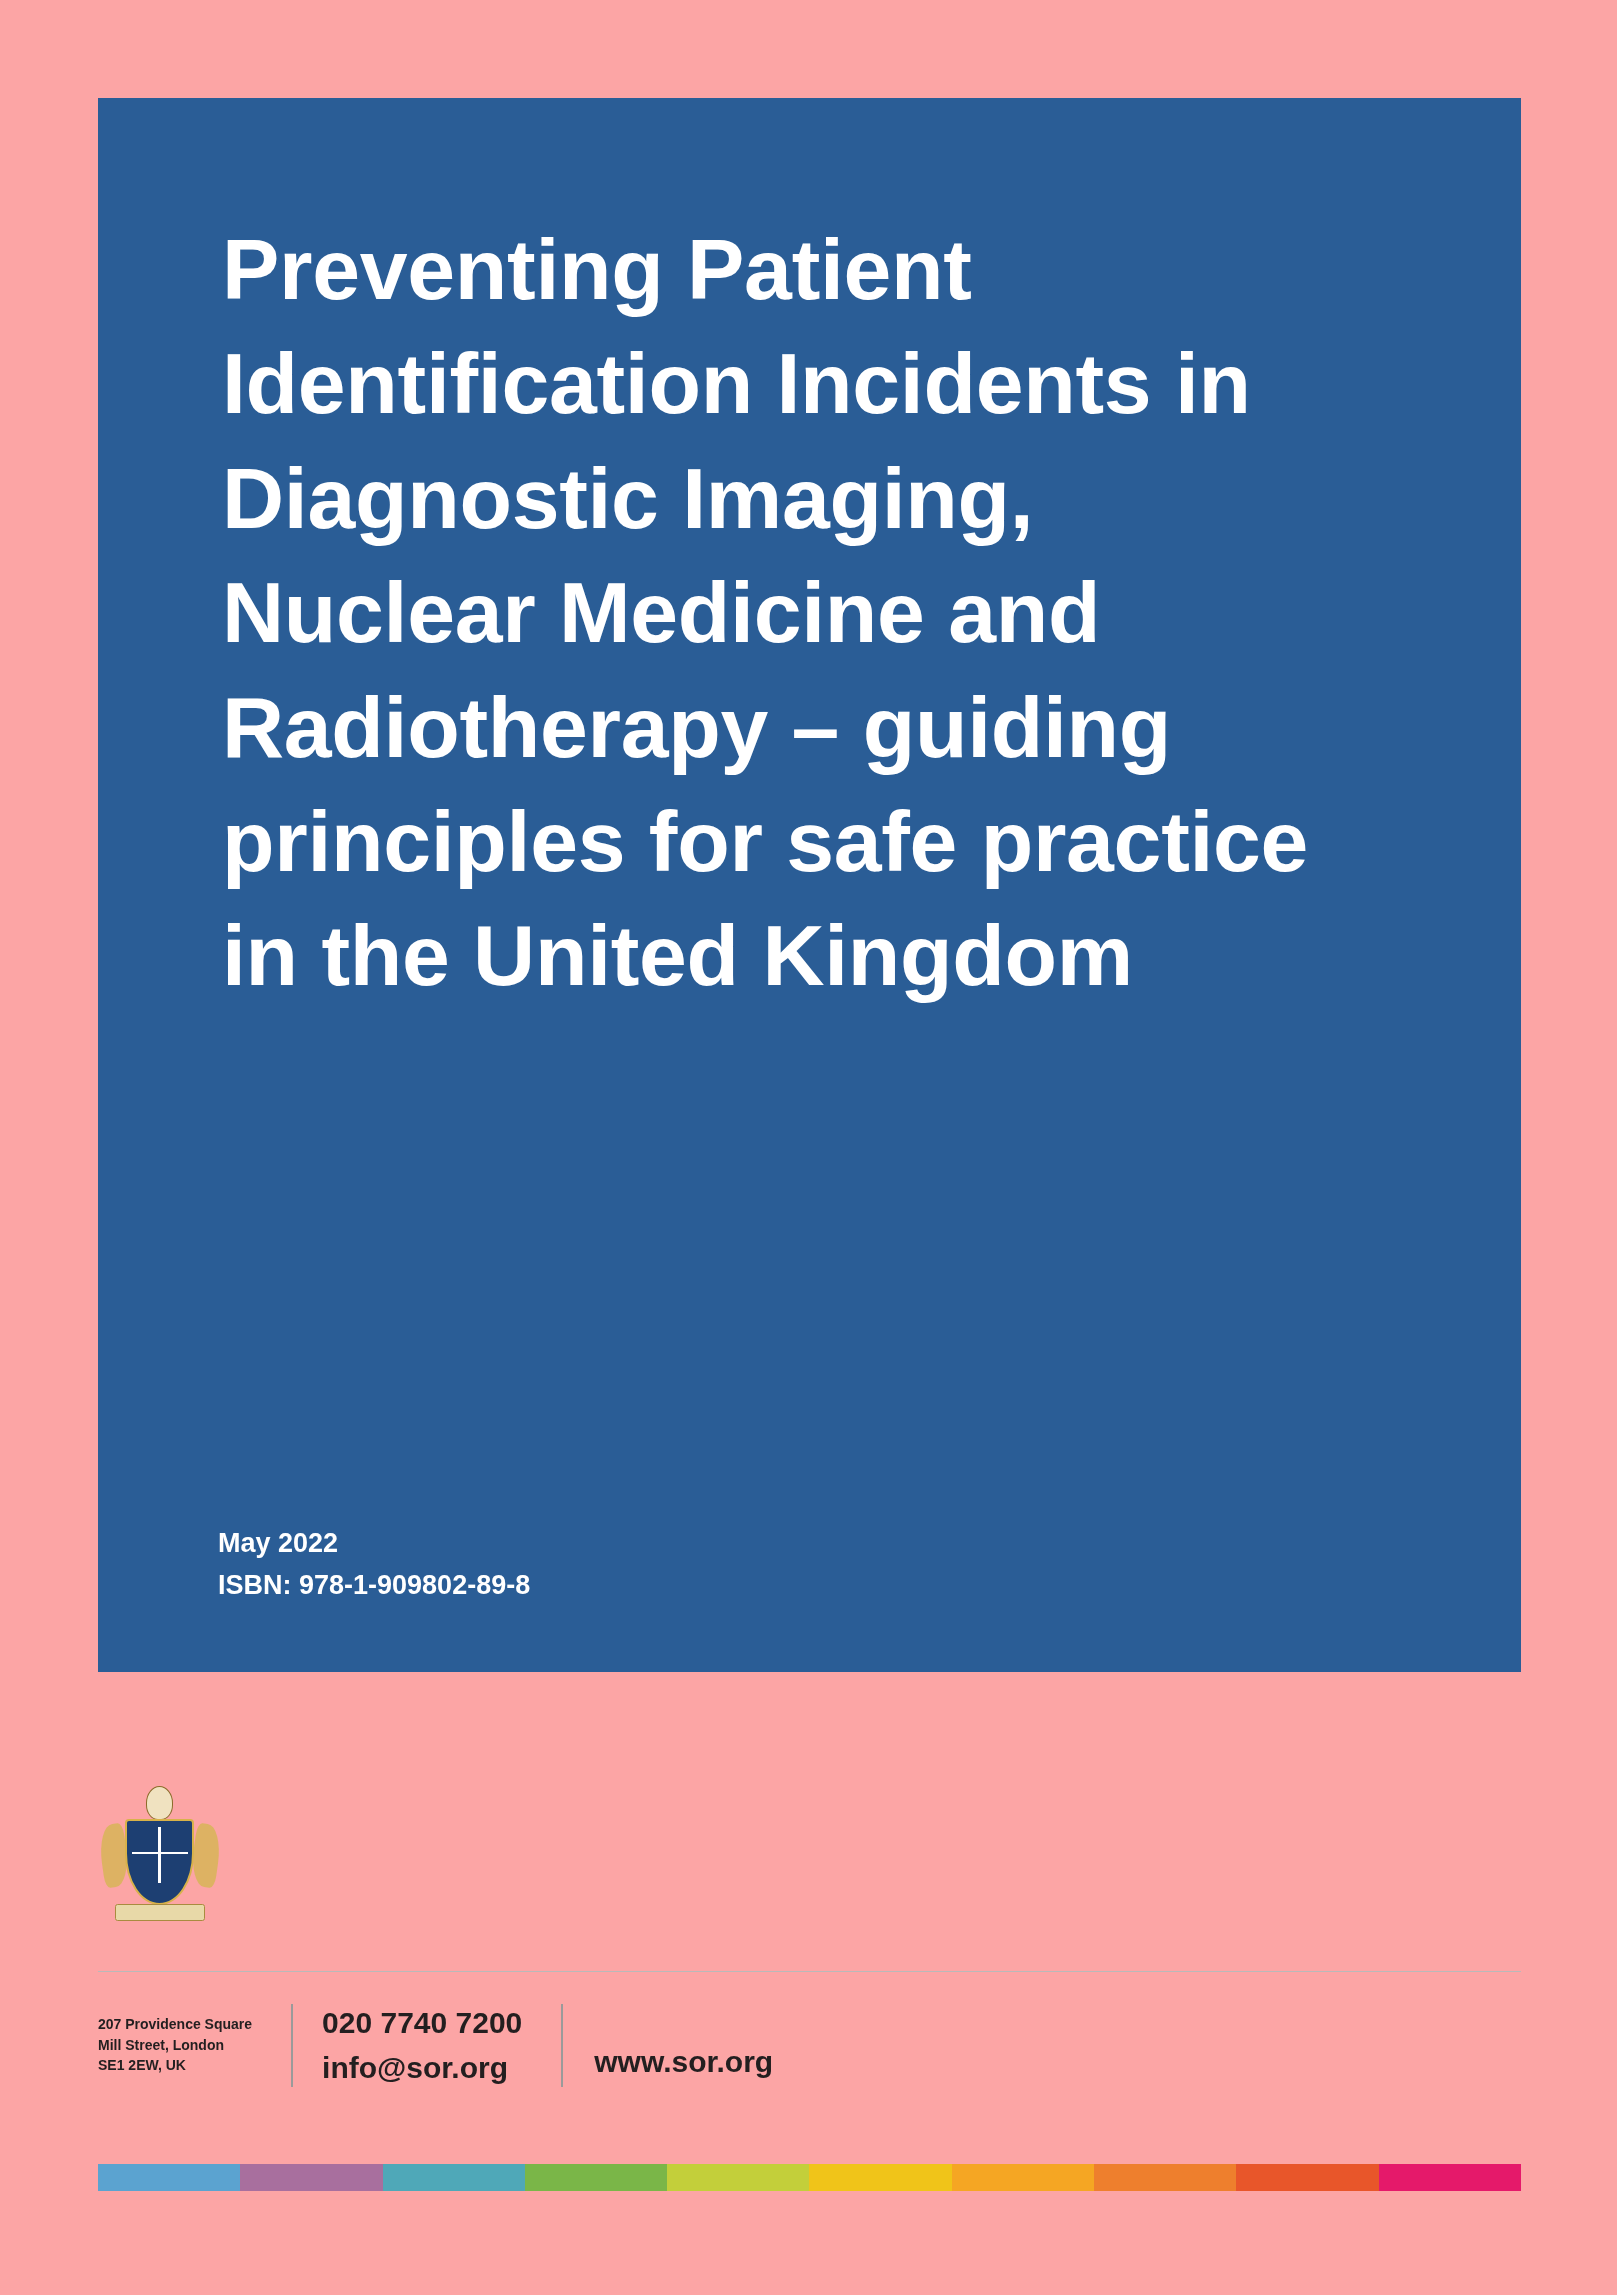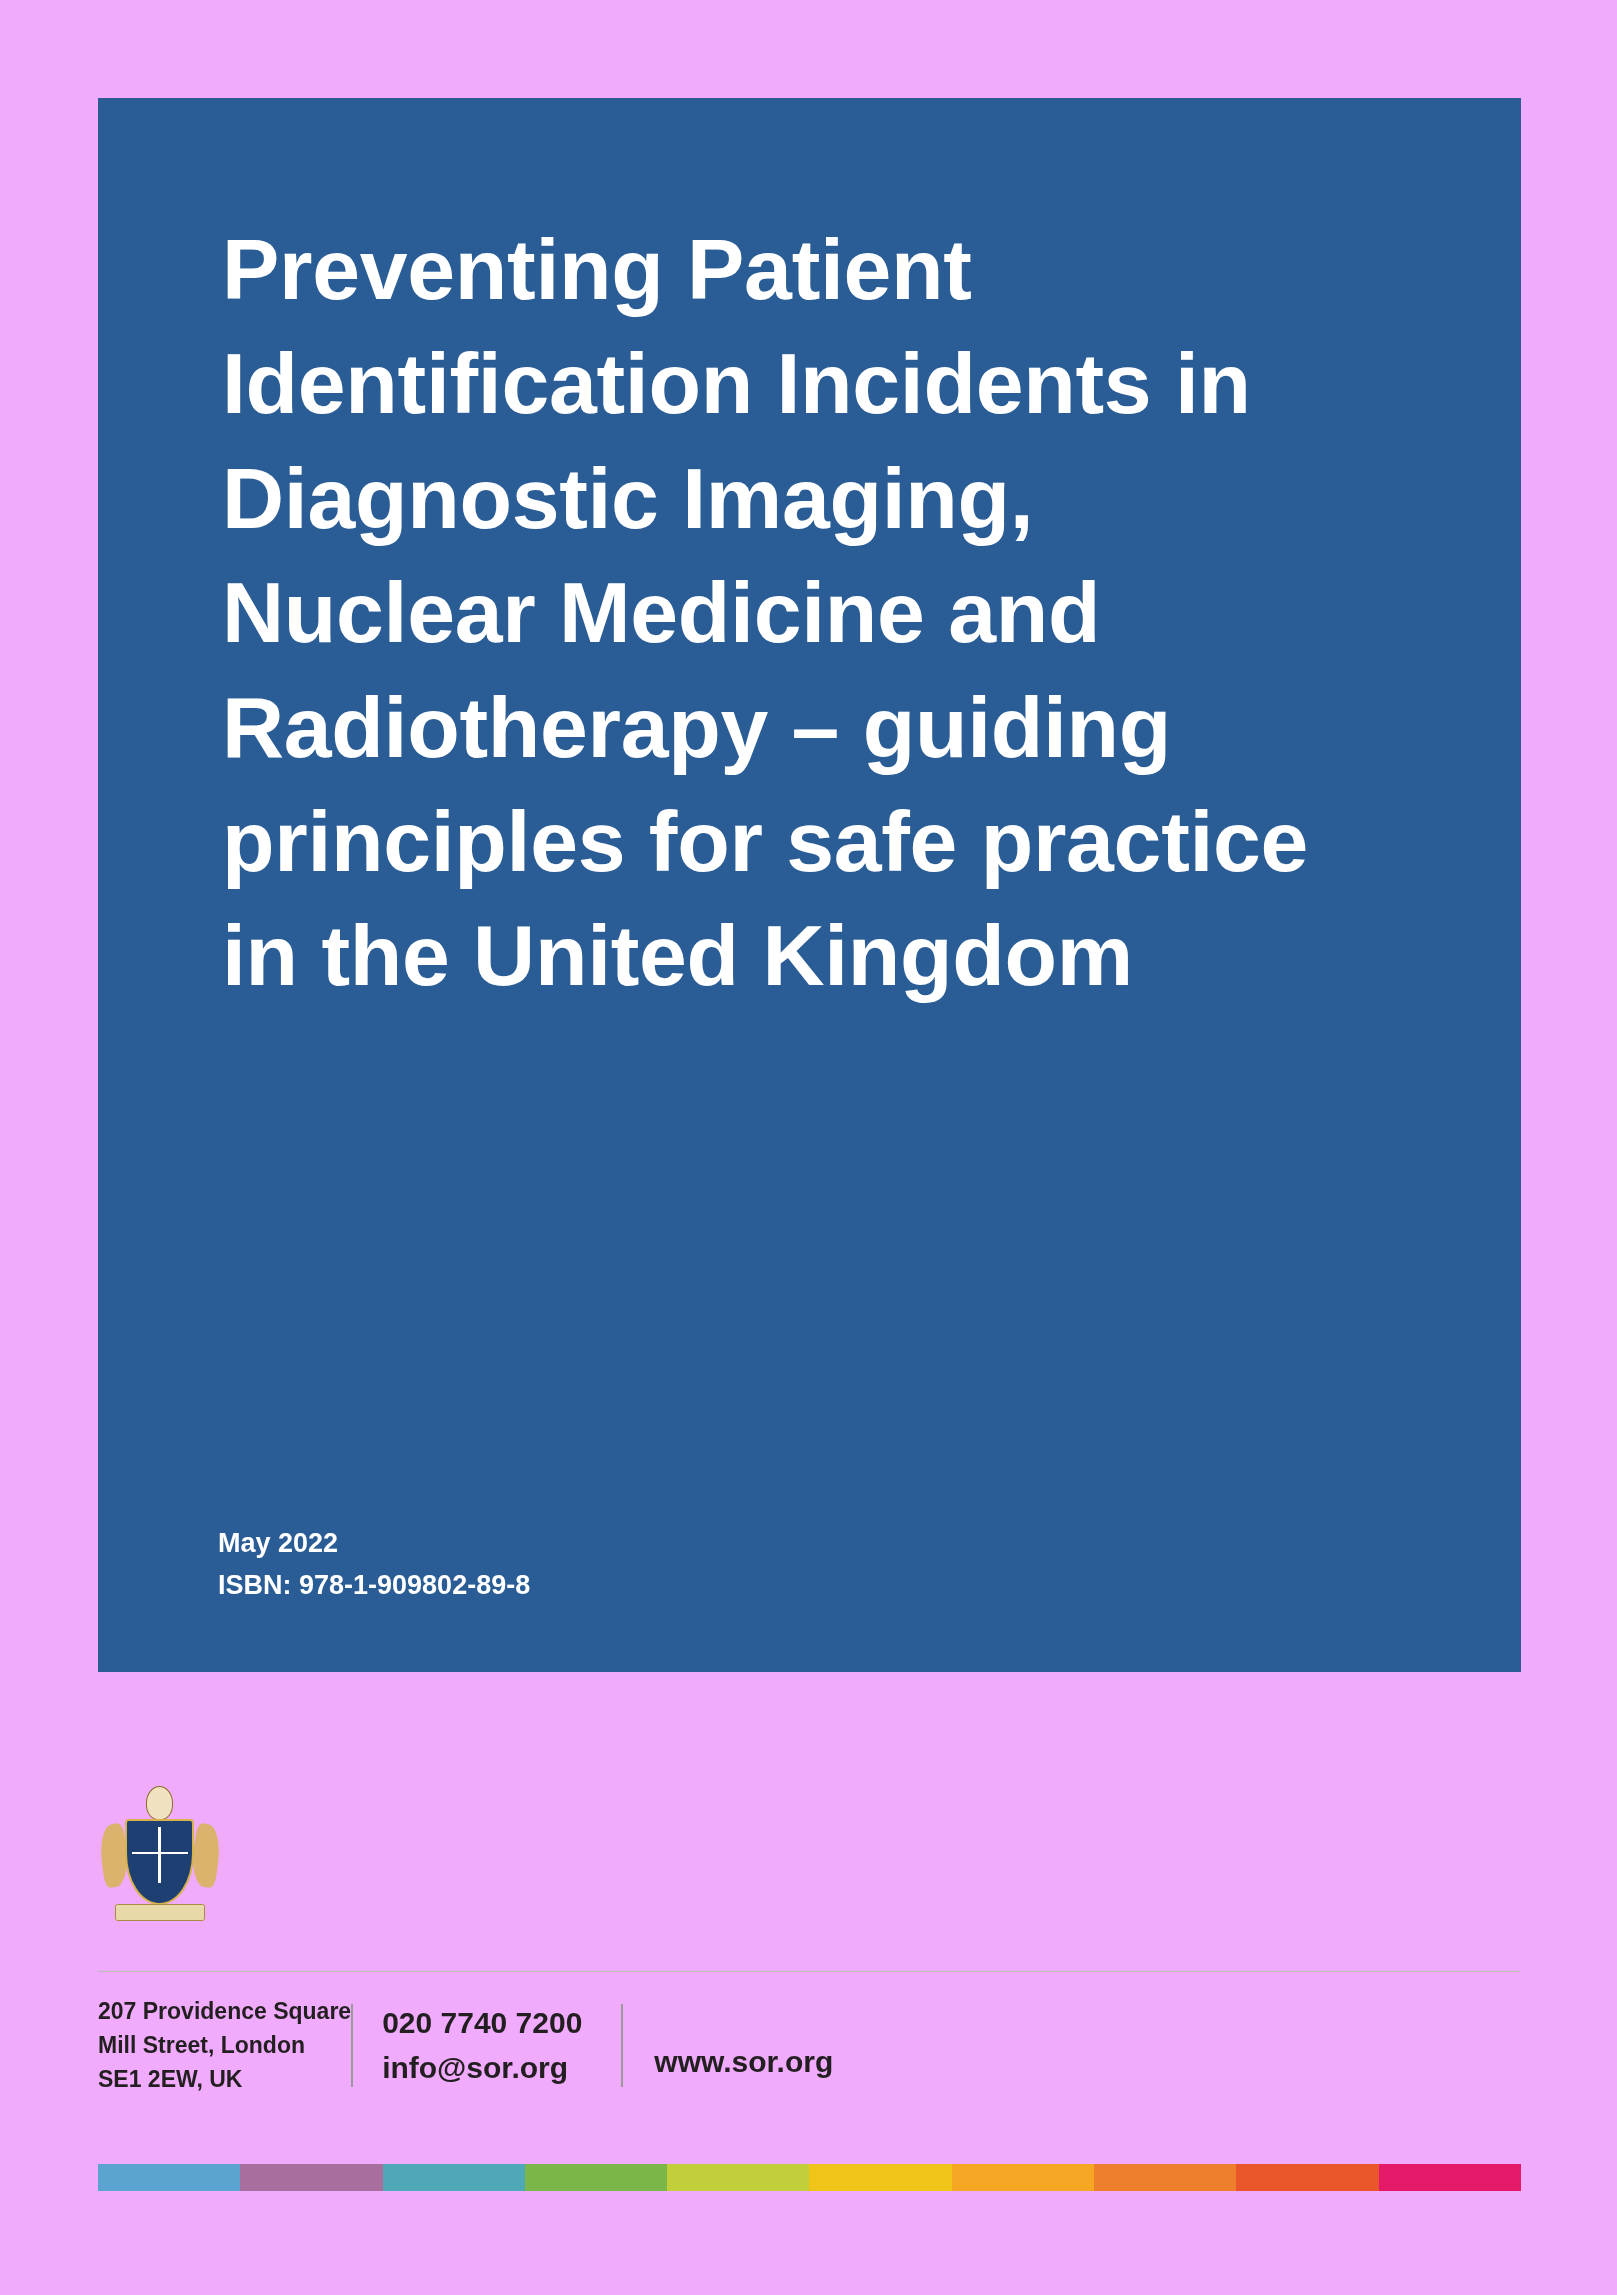--- a/index.html
+++ b/index.html
@@ -12,21 +12,21 @@
     height: 2295px;
     font-family: "Liberation Sans", sans-serif;
     color: #231f20;
     position: relative;
     overflow: hidden;
   }
 
   .page {
     position: absolute;
     inset: 0;
-    background: #f0abfc;
+    background: #fca5a5;
   }
 
   
   .hero {
     position: absolute;
     left: 98px;
     top: 98px;
     width: 1423px;
     height: 1574px;
     background: #2a5d96;
@@ -118,24 +118,25 @@
   }
 
   .contact-col {
     display: flex;
     flex-direction: column;
     justify-content: center;
     height: 86px;
   }
 
   .addr {
-    font-size: 23px;
+    font-size: 14px;
     font-weight: bold;
     line-height: 1.48;
     color: #231f20;
+    padding-right: 39px;
   }
 
   .divider {
     width: 2px;
     height: 83px;
     background: #9a9a9a;
     flex: 0 0 auto;
   }
 
   .phone-col {

